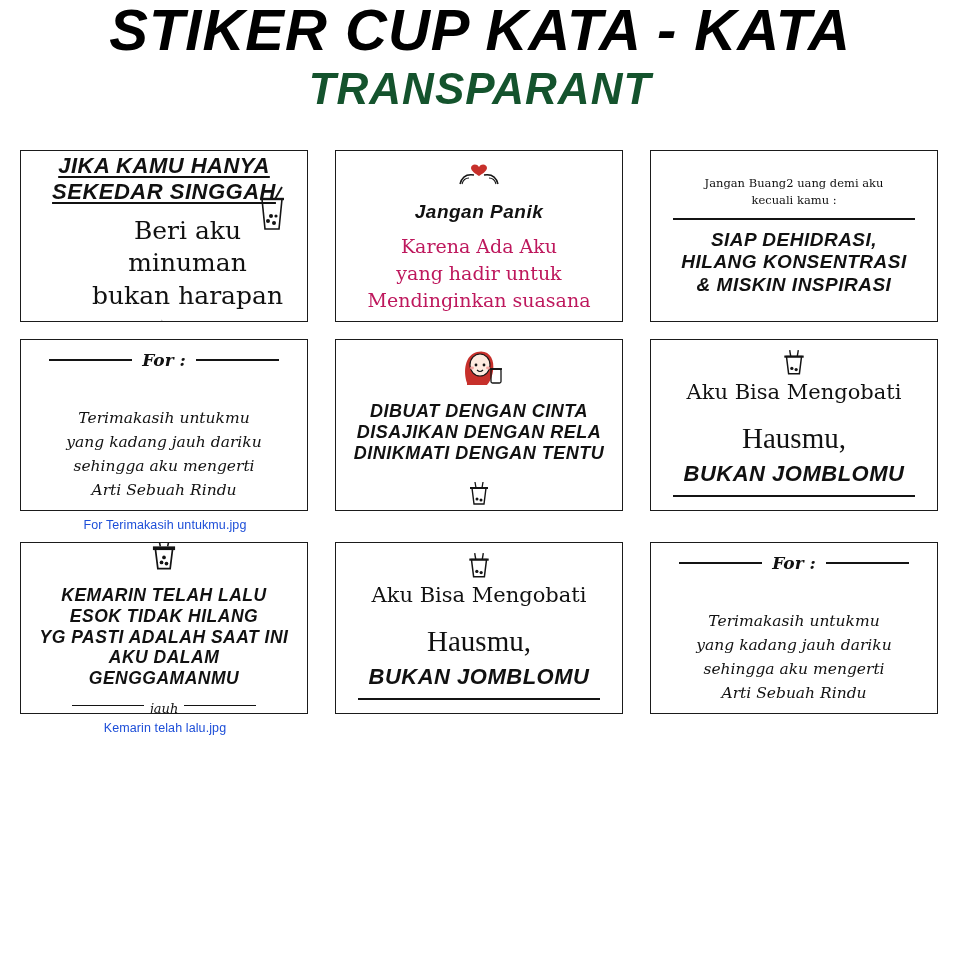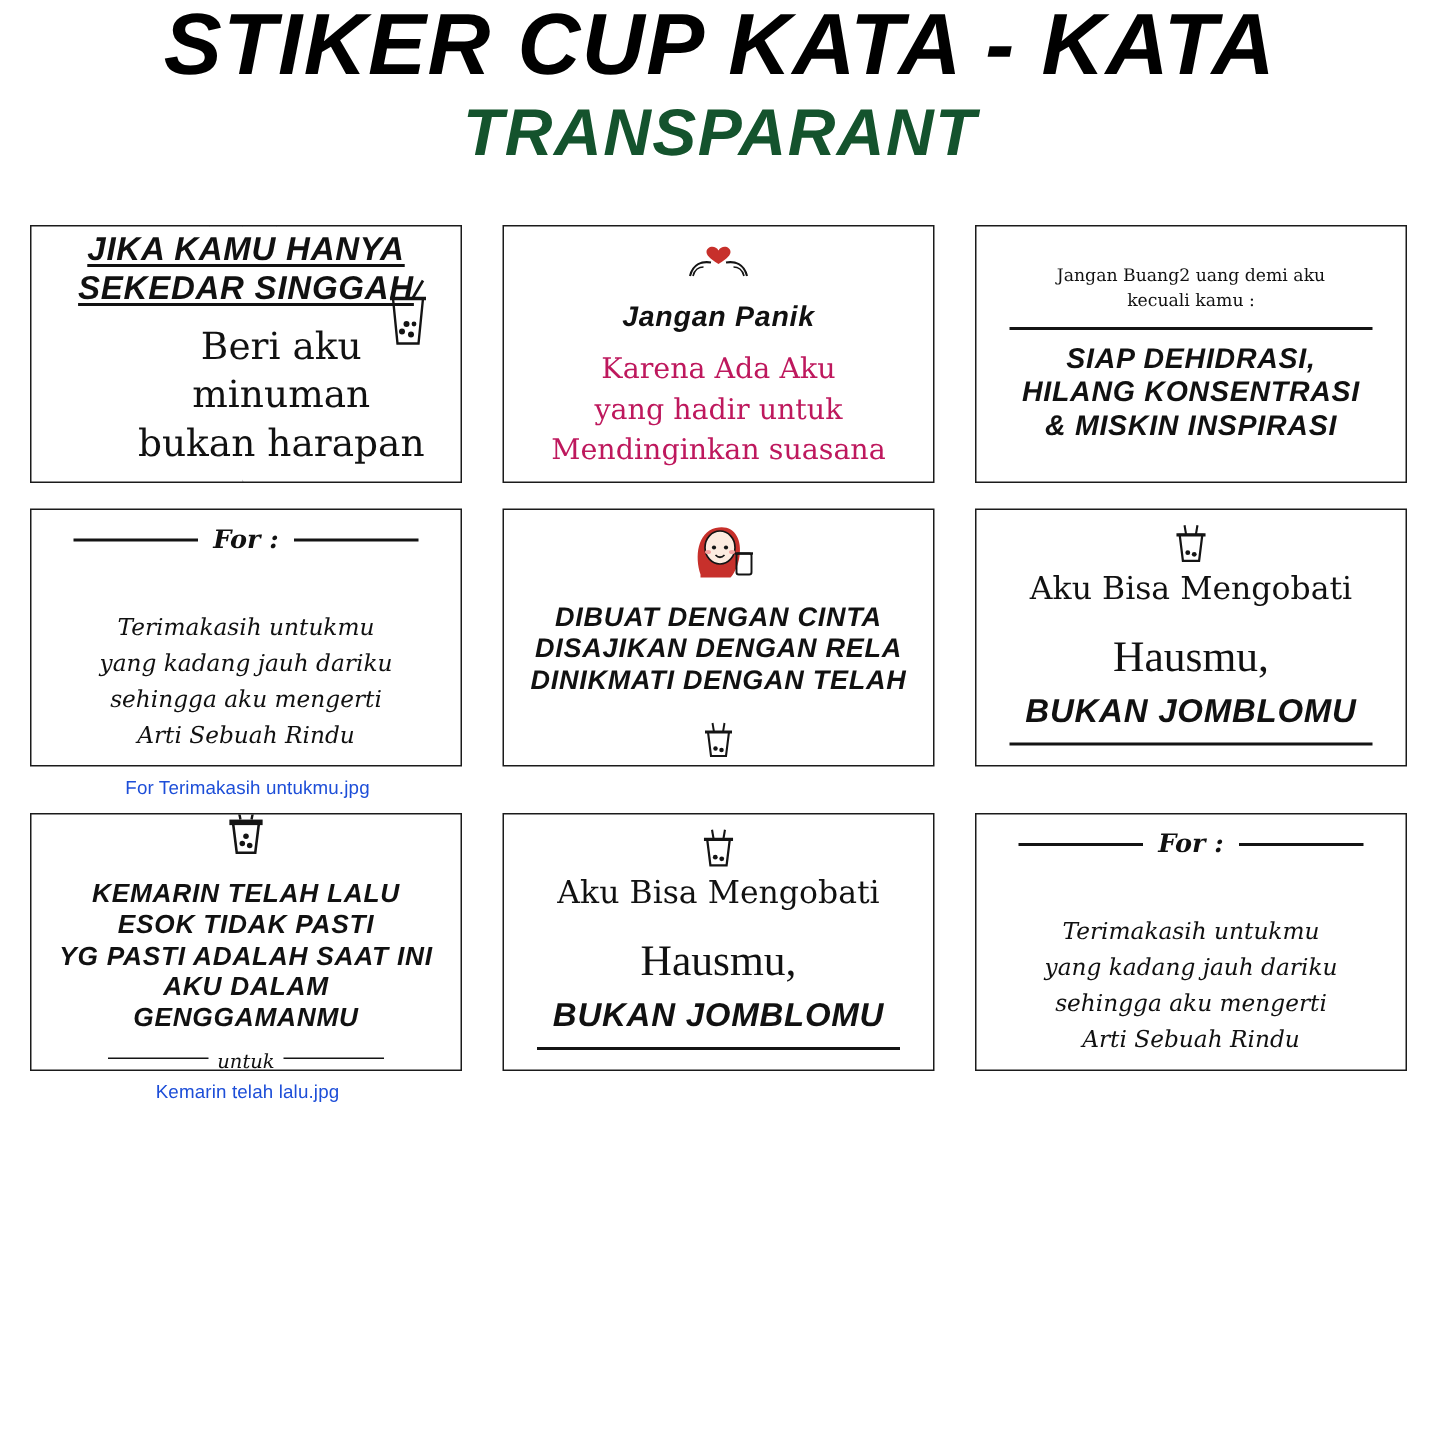--- a/index.html
+++ b/index.html
@@ -311,21 +311,21 @@
           <path d="M30 27 q3 3 6 0" fill="none" stroke="#141414" stroke-width="1.1"></path>
           <ellipse cx="25" cy="25" rx="2" ry="1.4" fill="#f3a3a0"></ellipse>
           <ellipse cx="41" cy="25" rx="2" ry="1.4" fill="#f3a3a0"></ellipse>
           <rect x="44" y="26" width="10" height="14" rx="1.5" fill="none" stroke="#141414" stroke-width="1.3"></rect>
           <line x1="43" y1="26" x2="55" y2="26" stroke="#141414" stroke-width="1.8"></line>
         </svg>
       </div>
       <div class="rule full"></div>
       <div class="bold-cond c5-line">DIBUAT DENGAN CINTA</div>
       <div class="bold-cond c5-line">DISAJIKAN DENGAN RELA</div>
-      <div class="bold-cond c5-line">DINIKMATI DENGAN TELAH</div>
+      <div class="bold-cond c5-line">DINIKMATI DENGAN TENTU</div>
       <div class="rule full"></div>
       <div class="icon-bottom">
         <svg width="24" height="26" viewBox="0 0 24 26">
           <path d="M5 8 L19 8 L17 24 L7 24 Z" fill="none" stroke="#141414" stroke-width="1.4"></path>
           <line x1="3" y1="8" x2="21" y2="8" stroke="#141414" stroke-width="2"></line>
           <line x1="9" y1="8" x2="8" y2="2" stroke="#141414" stroke-width="1.3"></line>
           <line x1="15" y1="8" x2="16" y2="2" stroke="#141414" stroke-width="1.3"></line>
           <circle cx="10" cy="19" r="1.5" fill="#141414"></circle>
           <circle cx="14" cy="20" r="1.5" fill="#141414"></circle>
         </svg>
@@ -362,26 +362,26 @@
           <rect x="3" y="6" width="18" height="3" fill="#141414"></rect>
           <line x1="9" y1="6" x2="8" y2="1" stroke="#141414" stroke-width="1.3"></line>
           <line x1="15" y1="6" x2="16" y2="1" stroke="#141414" stroke-width="1.3"></line>
           <circle cx="10" cy="19" r="1.5" fill="#141414"></circle>
           <circle cx="14" cy="20" r="1.5" fill="#141414"></circle>
           <circle cx="12" cy="15" r="1.5" fill="#141414"></circle>
         </svg>
       </div>
       <div class="rule full"></div>
       <div class="bold-cond c7-line">KEMARIN TELAH LALU</div>
-      <div class="bold-cond c7-line">ESOK TIDAK PASTI</div>
+      <div class="bold-cond c7-line">ESOK TIDAK HILANG</div>
       <div class="bold-cond c7-line">YG PASTI ADALAH SAAT INI</div>
       <div class="bold-cond c7-line">AKU DALAM GENGGAMANMU</div>
       <div class="enjoy-wrap">
         <span class="line"></span>
-        <span class="enjoy">untuk</span>
+        <span class="enjoy">jauh</span>
         <span class="line"></span>
       </div>
     </div>
     <div class="caption">Kemarin telah lalu.jpg</div>
   </div>
 
   <div class="cell">
     <div class="card">
       <div class="icon-top">
         <svg width="26" height="28" viewBox="0 0 24 26">

